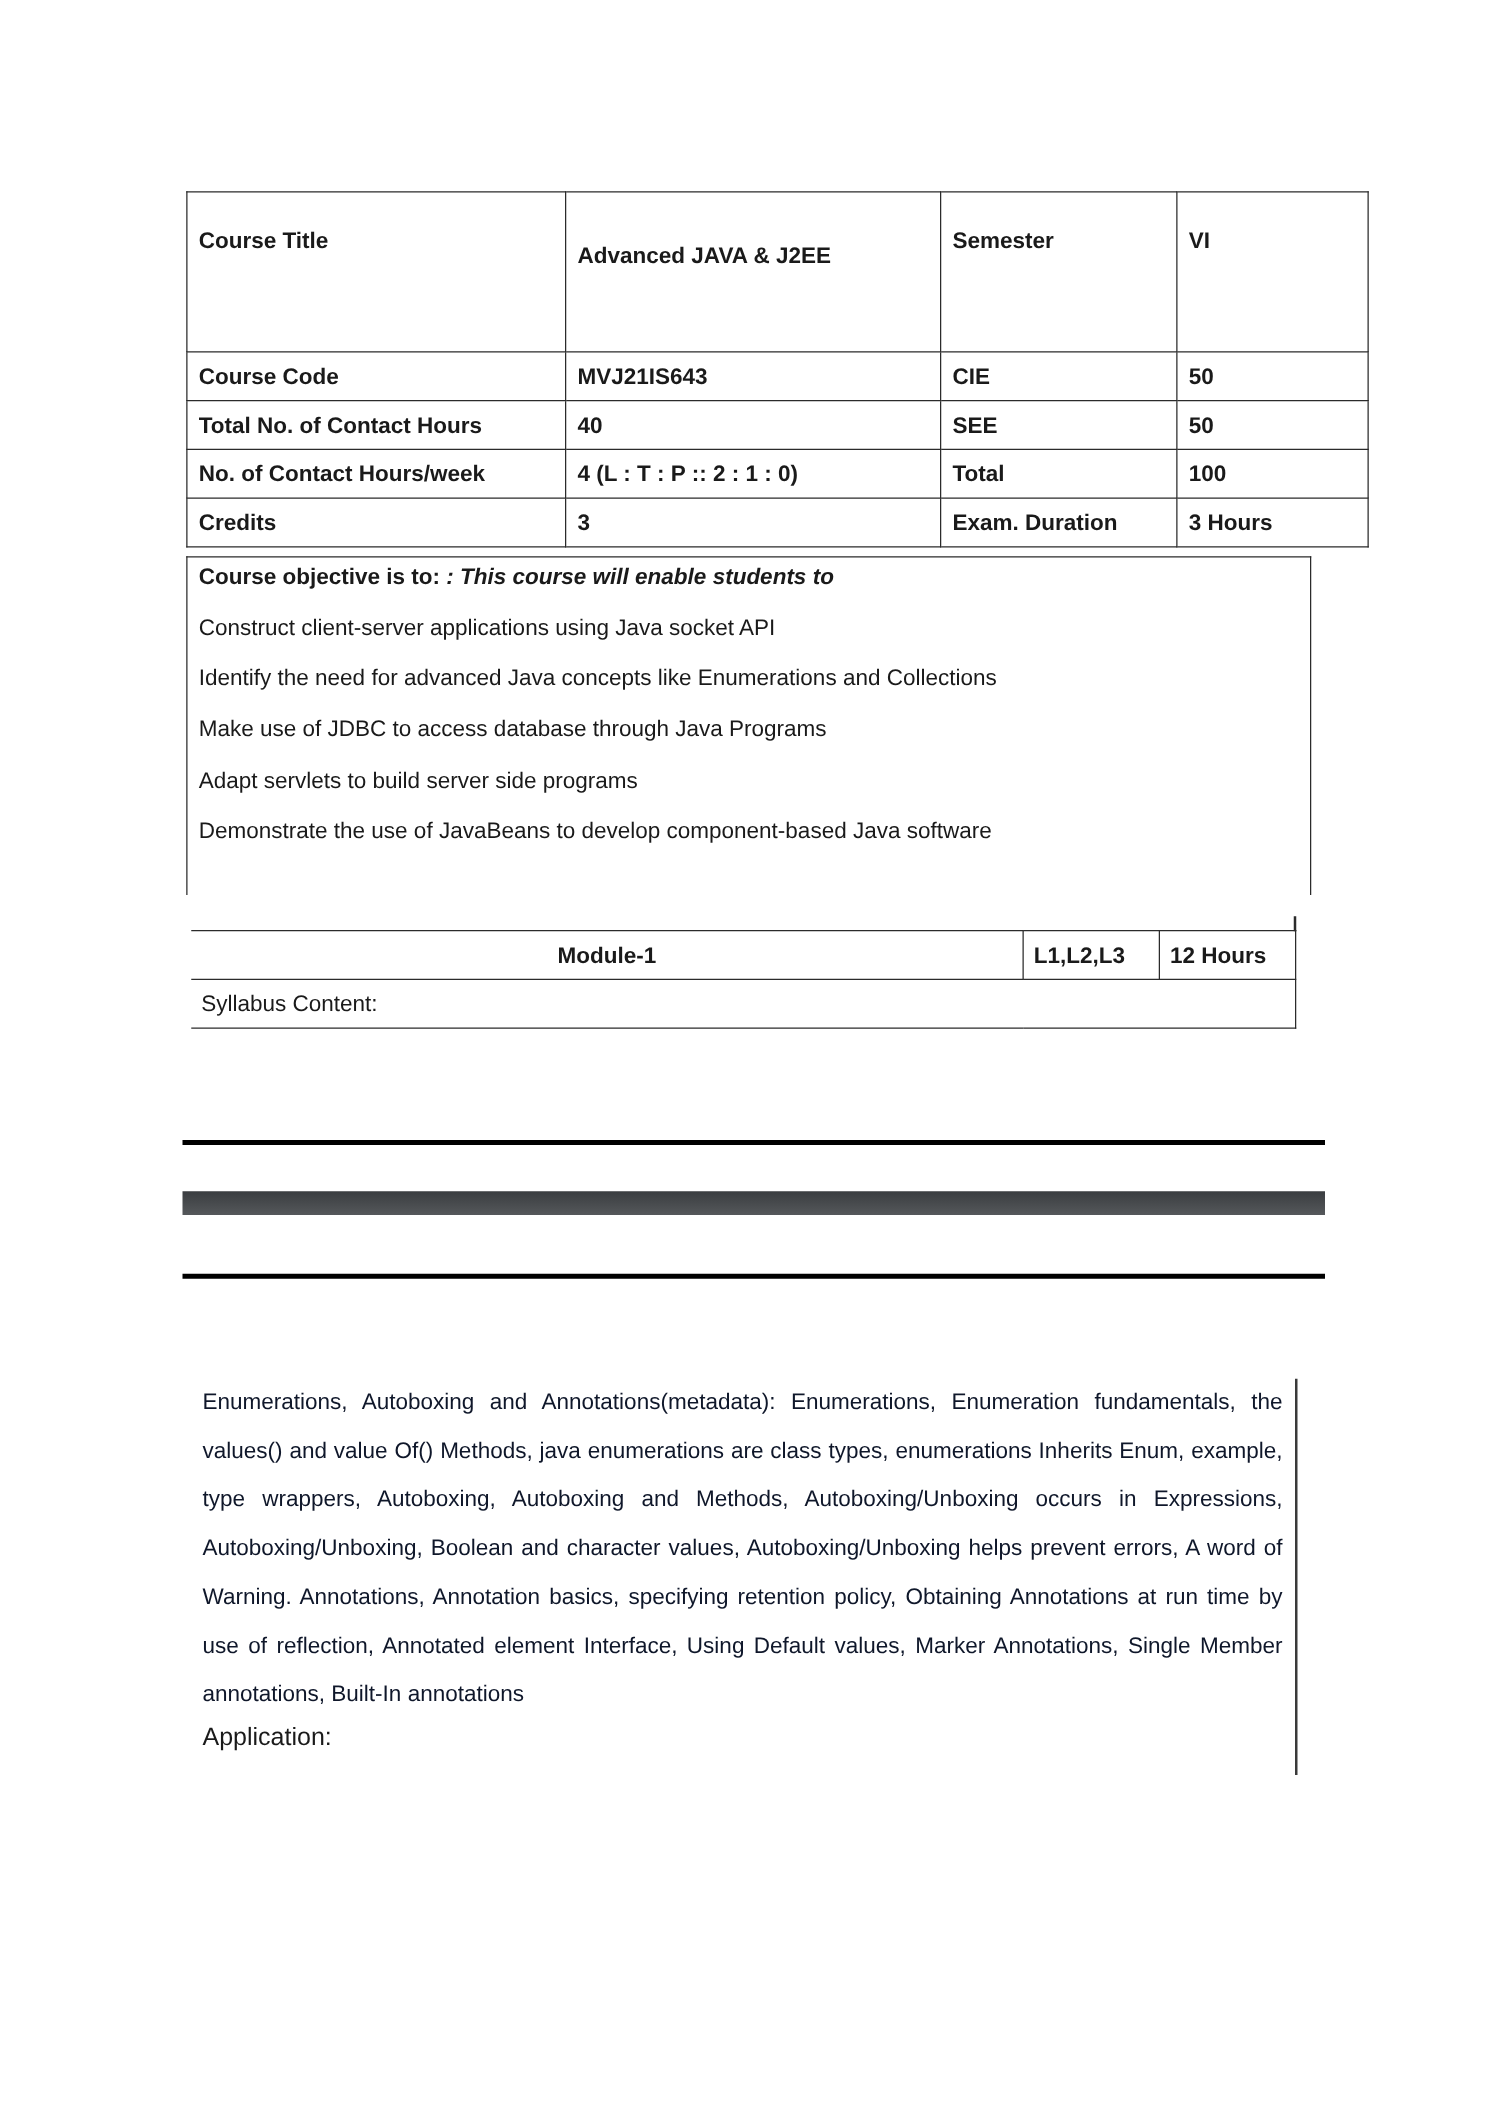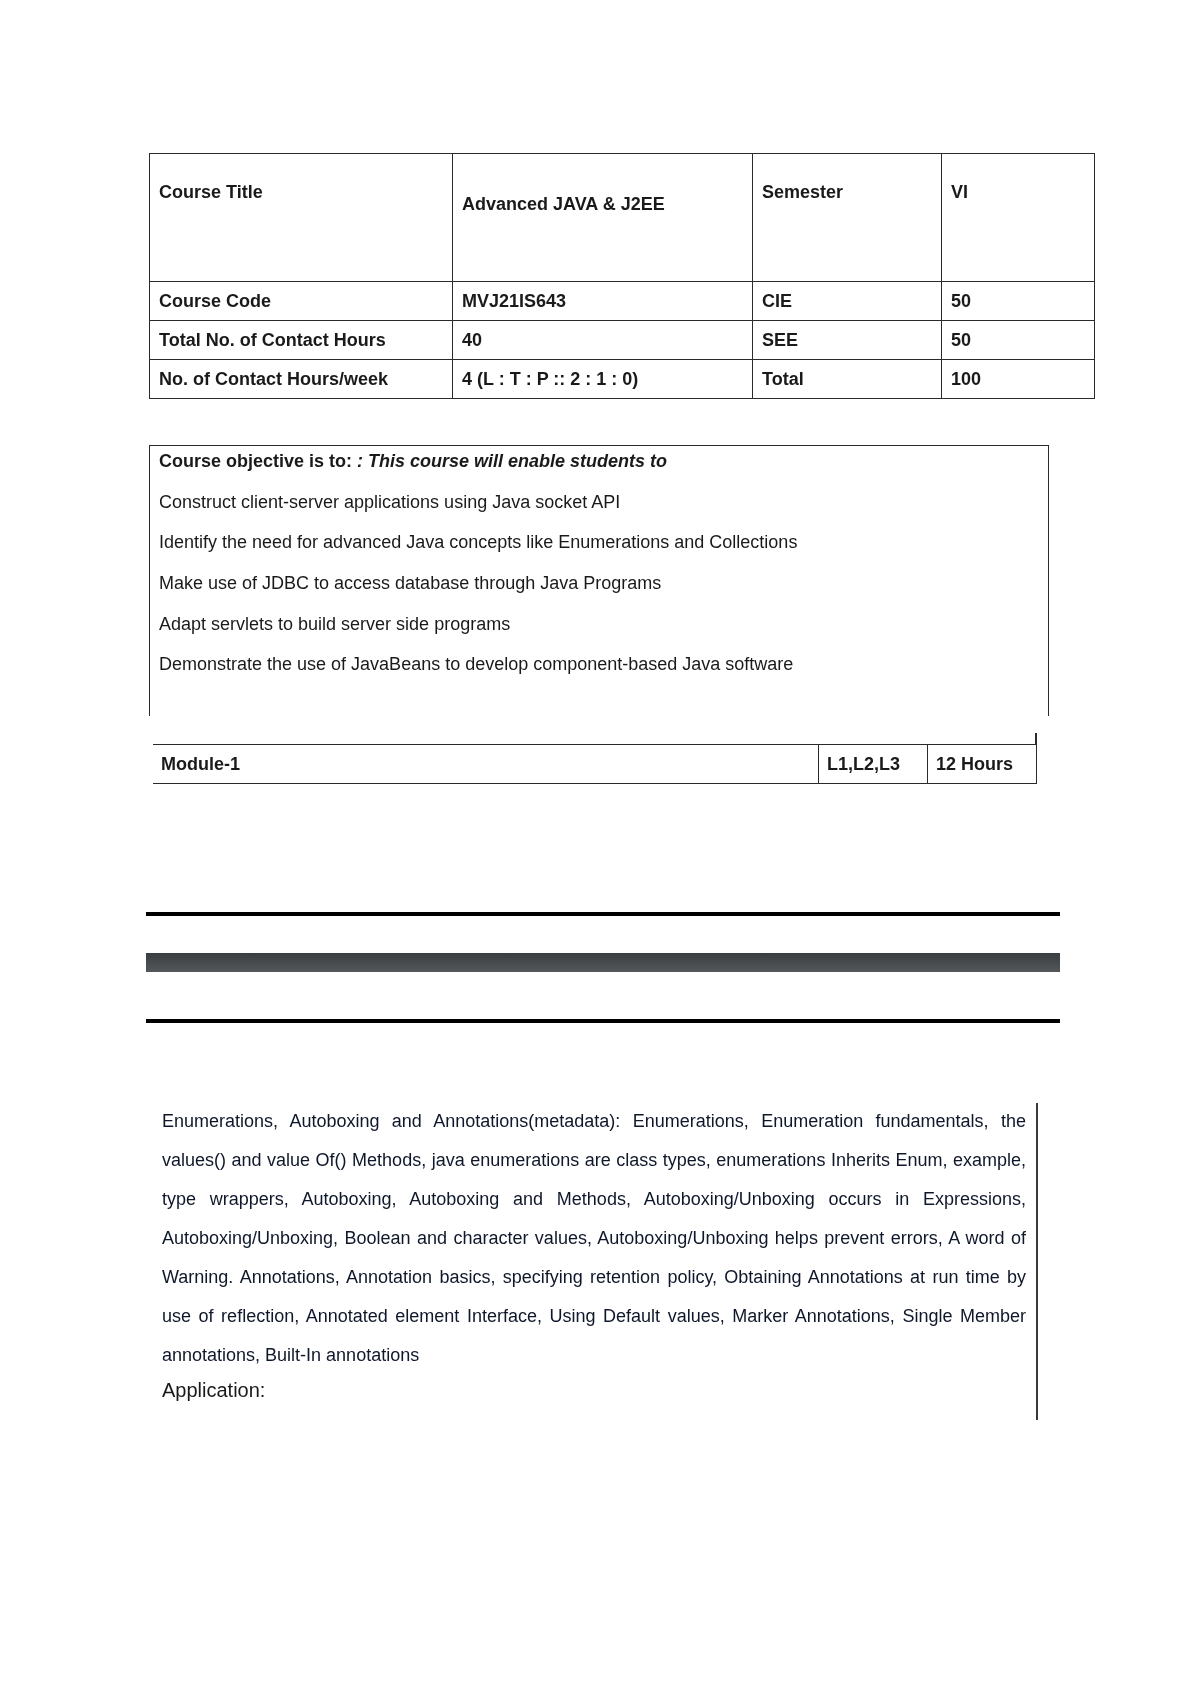--- a/index.html
+++ b/index.html
@@ -23,21 +23,21 @@
                  border-right: 1.5px solid #2b2b2b; }
     .objective .line { position: absolute; left: 9px; font-size: 18px; white-space: nowrap; }
     .objective .head b { font-weight: bold; }
     .objective .head i { font-weight: bold; font-style: italic; }
 
     
     .mod-top-tick { left: 1035px; top: 733px; width: 1.5px; height: 12px; background: #2b2b2b; }
     table.module { position: absolute; left: 153px; top: 744px; width: 884px;
                    border-collapse: collapse; font-size: 18px; }
     table.module td { border-top: 1.5px solid #2b2b2b; border-bottom: 1.5px solid #2b2b2b; height: 38px; padding: 0 8px; }
-    table.module td.m1 { text-align: left; font-weight: bold; border-right: 1.5px solid #2b2b2b; }
+    table.module td.m1 { text-align: center; font-weight: bold; border-right: 1.5px solid #2b2b2b; }
     table.module td.m2 { width: 92px; font-weight: bold; border-right: 1.5px solid #2b2b2b; }
     table.module td.m3 { width: 92px; font-weight: bold; border-right: 1.5px solid #2b2b2b; }
     table.module td.content { border-right: 1.5px solid #2b2b2b; }
 
     
     .rule-thin { left: 146px; width: 914px; height: 4px; background: #000; }
     .rule-thick { left: 146px; width: 914px; height: 19px;
                   background: linear-gradient(#3a3d40, #55585b); }
 
     
@@ -68,20 +68,26 @@
     <td class="c2">40</td>
     <td class="c3">SEE</td>
     <td class="c4">50</td>
   </tr>
   <tr>
     <td class="c1">No. of Contact Hours/week</td>
     <td class="c2">4  (L : T : P :: 2 : 1 : 0)</td>
     <td class="c3">Total</td>
     <td class="c4">100</td>
   </tr>
+  <tr>
+    <td class="c1">Credits</td>
+    <td class="c2">3</td>
+    <td class="c3">Exam. Duration</td>
+    <td class="c4">3 Hours</td>
+  </tr>
 </tbody>
   </table>
 
 <div class="abs objective">
   <div class="line head" style="top:5px;">
     <b>Course objective is to: </b><i>: This course will enable students to</i>
   </div>
   <div class="line" style="top:46px;">Construct client-server applications using Java socket API</div>
   <div class="line" style="top:86px;">Identify the need for advanced Java concepts like Enumerations and Collections</div>
   <div class="line" style="top:127px;">Make use of JDBC to access database through Java Programs</div>
@@ -90,20 +96,23 @@
 </div>
 
 <div class="abs mod-top-tick"></div>
 <table class="module">
   <tbody>
       <tr>
     <td class="m1">Module-1</td>
     <td class="m2">L1,L2,L3</td>
     <td class="m3">12 Hours</td>
   </tr>
+  <tr>
+    <td class="content" colspan="3">Syllabus Content:</td>
+  </tr>
 </tbody>
   </table>
 
 <div class="abs rule-thin" style="top:912px;"></div>
 <div class="abs rule-thick" style="top:953px;"></div>
 <div class="abs rule-thin" style="top:1019px;"></div>
 
 <div class="abs syllabus"> Enumerations, Autoboxing and Annotations(metadata): Enumerations, Enumeration fundamentals, the values() and value Of() Methods, java enumerations are class types, enumerations Inherits Enum, example, type wrappers, Autoboxing, Autoboxing and Methods, Autoboxing/Unboxing occurs in Expressions, Autoboxing/Unboxing, Boolean and character values, Autoboxing/Unboxing helps prevent errors, A word of Warning. Annotations, Annotation basics, specifying retention policy, Obtaining Annotations at run time by use of reflection, Annotated element Interface, Using Default values, Marker Annotations, Single Member annotations, Built-In annotations</div>
 <div class="abs syl-border"></div>
 <div class="abs application">Application:</div>

